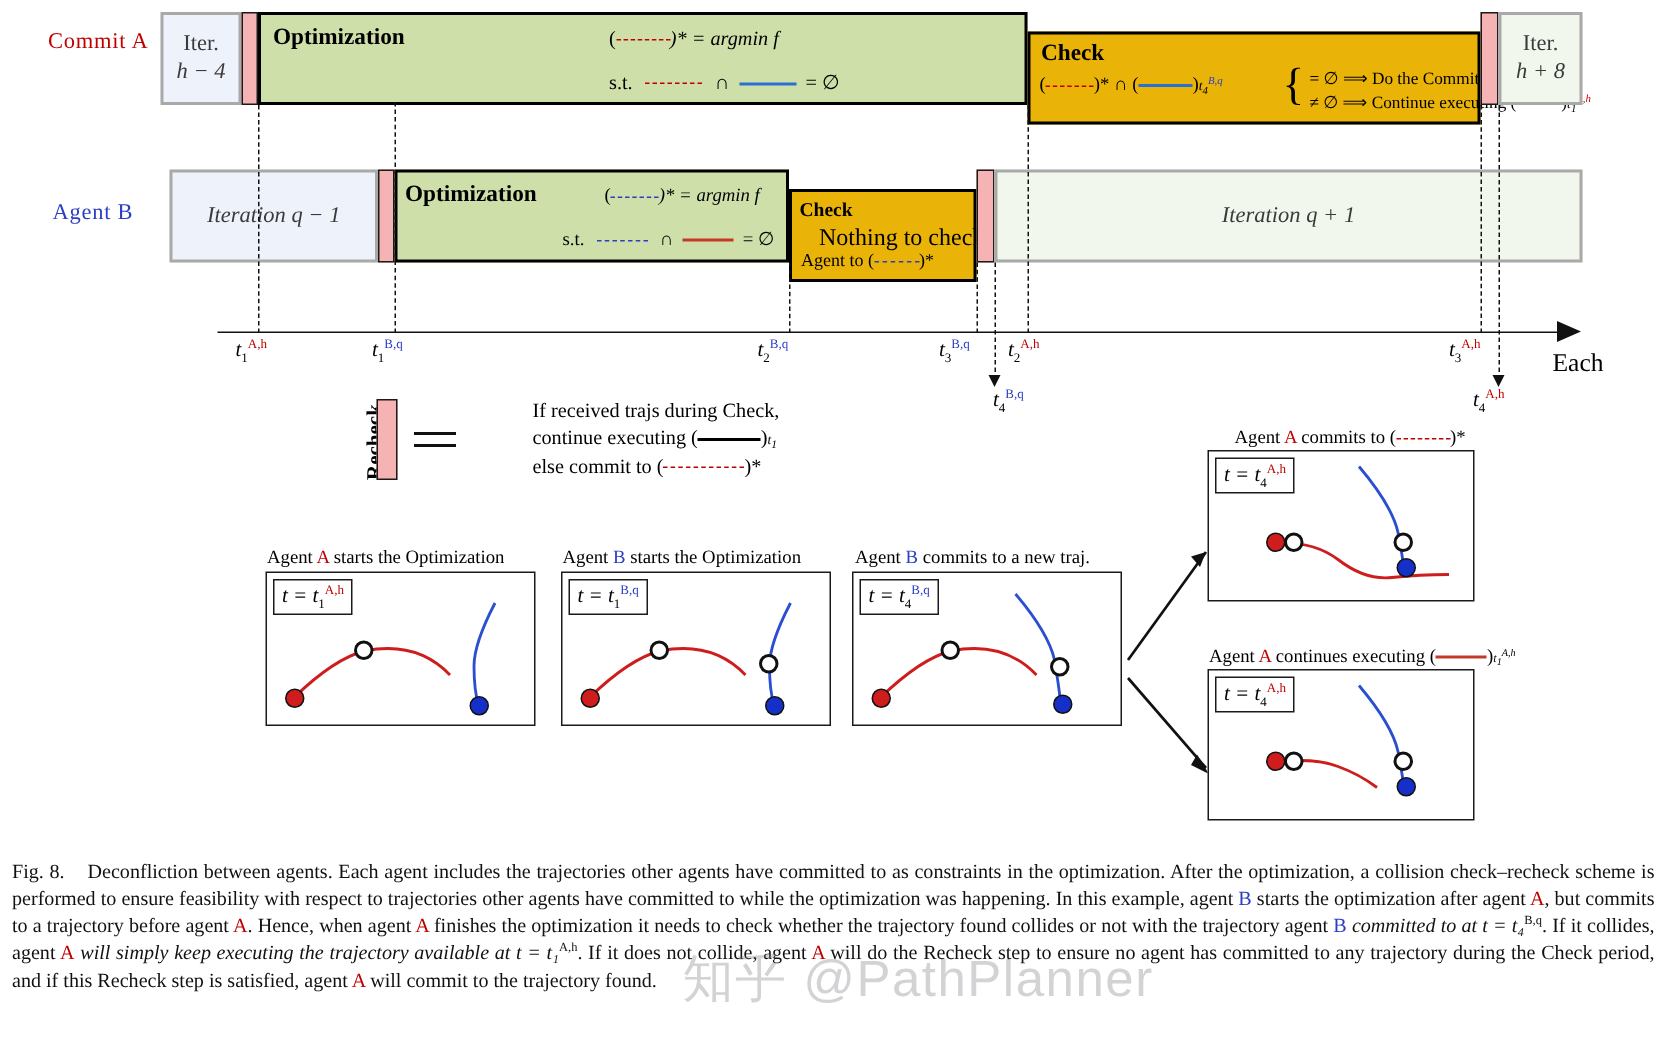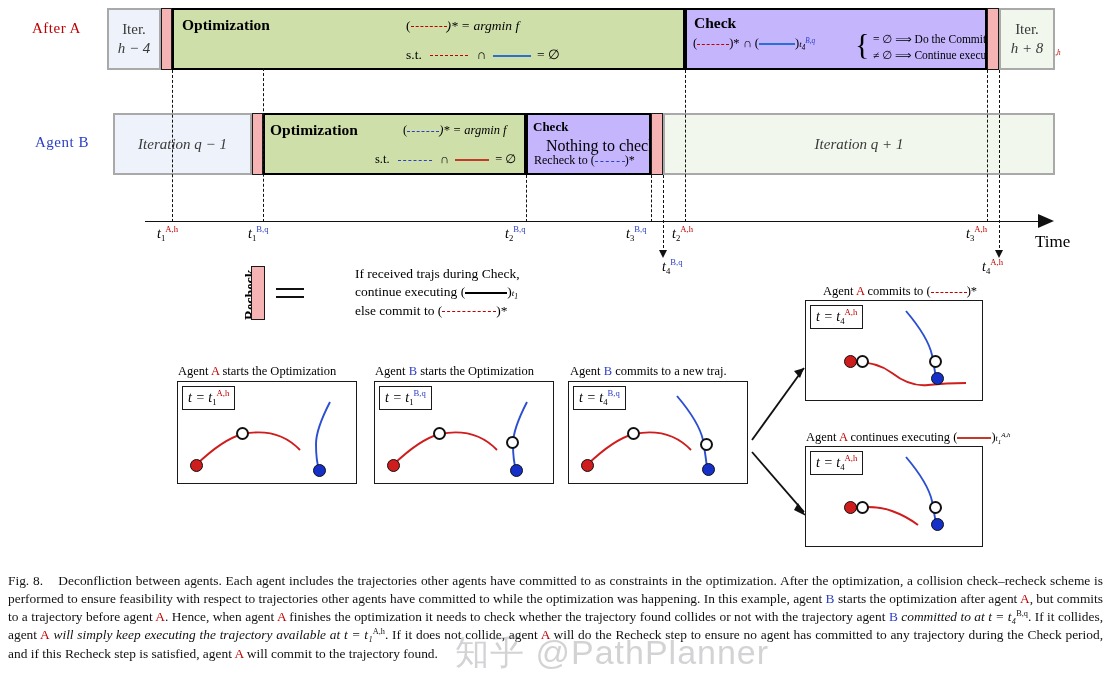--- a/index.html
+++ b/index.html
@@ -23,21 +23,21 @@
   .blk-iter{
     background:#eef2fb;border:2px solid #a9a9a9;
     display:flex;flex-direction:column;align-items:center;justify-content:center;
     color:#3a3a3a;font-size:15px;line-height:1.25;
   }
   .blk-iter-green{background:#f1f7ec;}
   .blk-opt{
     background:#cfdfaa;border:2.5px solid #000;
   }
   .blk-chk{
-    background:#c4b5fd;border:2.5px solid #000;
+    background:#eab308;border:2.5px solid #000;margin-top:13px;
   }
   .blk-recheck{
     background:#f6b3b3;border:1.5px solid #1a1a1a;
   }
   .blk-title{font-weight:bold;font-size:15.5px;}
   .blk-title-sm{font-weight:bold;font-size:13px;}
 
   
   .mi{font-style:italic;text-align:right;}
   .sup{font-size:.62em;vertical-align:super;}
@@ -105,21 +105,21 @@
   .watermark{
     position:absolute;left:455px;top:630px;
     font-size:34px;color:rgba(120,120,130,.33);
     font-family:"Liberation Sans",sans-serif;
     letter-spacing:1px;white-space:nowrap;pointer-events:none;
   }
 </style>
 </head>
 <body>
 
-<div class="abs agent-label agentA" style="left:32px;top:20px;">After A</div>
+<div class="abs agent-label agentA" style="left:32px;top:20px;">Commit A</div>
 
 <div class="blk blk-iter" style="left:107px;top:8px;width:54px;height:62px;">
   <span>Iter.</span>
   <span class="mi">h − 4</span>
 </div>
 
 <div class="blk blk-recheck" style="left:161px;top:8px;width:11px;height:62px;"></div>
 
 <div class="blk blk-opt" style="left:172px;top:8px;width:513px;height:62px;">
   <div class="abs blk-title" style="left:8px;top:6px;">Optimization</div>
@@ -173,21 +173,21 @@
     <span>∩</span>
     <span class="solidline red" style="width:34px;margin:0 3px;"></span>
     <span>= ∅</span>
   </div>
 </div>
 
 <div class="blk blk-chk" style="left:526px;top:113px;width:125px;height:62px;">
   <div class="abs blk-title-sm" style="left:5px;top:4px;">Check</div>
   <div class="abs" style="left:18px;top:22px;font-size:16px;white-space:nowrap;">Nothing to check</div>
   <div class="abs" style="left:6px;top:38px;font-size:12px;white-space:nowrap;">
-    <span>Recheck to (</span><span class="dashline blue" style="width:30px;"></span><span>)*</span>
+    <span>Agent to (</span><span class="dashline blue" style="width:30px;"></span><span>)*</span>
   </div>
 </div>
 
 <div class="blk blk-recheck" style="left:651px;top:113px;width:12px;height:62px;"></div>
 
 <div class="blk blk-iter blk-iter-green" style="left:663px;top:113px;width:392px;height:62px;">
   <span class="mi">Iteration q + 1</span>
 </div>
 
 <div class="vguide" style="left:172px;top:70px;height:152px;"></div>
@@ -203,21 +203,21 @@
 
 <div class="vguide" style="left:685px;top:70px;height:152px;"></div>
 
 <div class="vguide" style="left:987px;top:70px;height:152px;"></div>
 
 <div class="vguide" style="left:999px;top:70px;height:183px;"></div>
 <div class="arrowhead" style="left:995px;top:250px;"></div>
 
 <div class="axis" style="left:145px;top:221px;width:895px;"></div>
 <div class="axis-head" style="left:1038px;top:214px;"></div>
-<div class="abs" style="left:1035px;top:232px;font-size:17px;">Time</div>
+<div class="abs" style="left:1035px;top:232px;font-size:17px;">Each</div>
 
 <div class="tlabel" style="left:157px;top:224px;">
   <span class="mi">t</span><span class="sub">1</span><span class="sup" style="color:#c00000;">A,h</span>
 </div>
 <div class="tlabel" style="left:248px;top:224px;">
   <span class="mi">t</span><span class="sub">1</span><span class="sup" style="color:#2b3ec4;">B,q</span>
 </div>
 <div class="tlabel" style="left:505px;top:224px;">
   <span class="mi">t</span><span class="sub">2</span><span class="sup" style="color:#2b3ec4;">B,q</span>
 </div>

